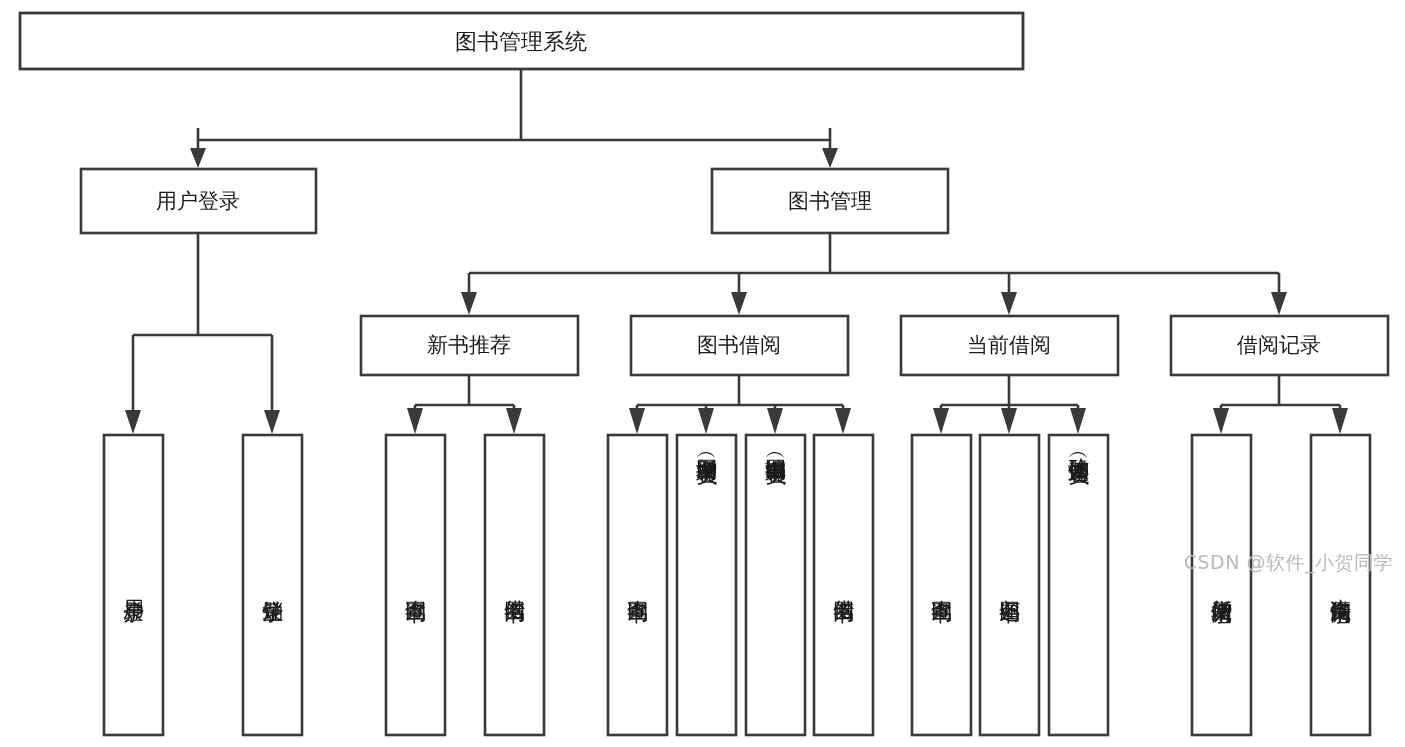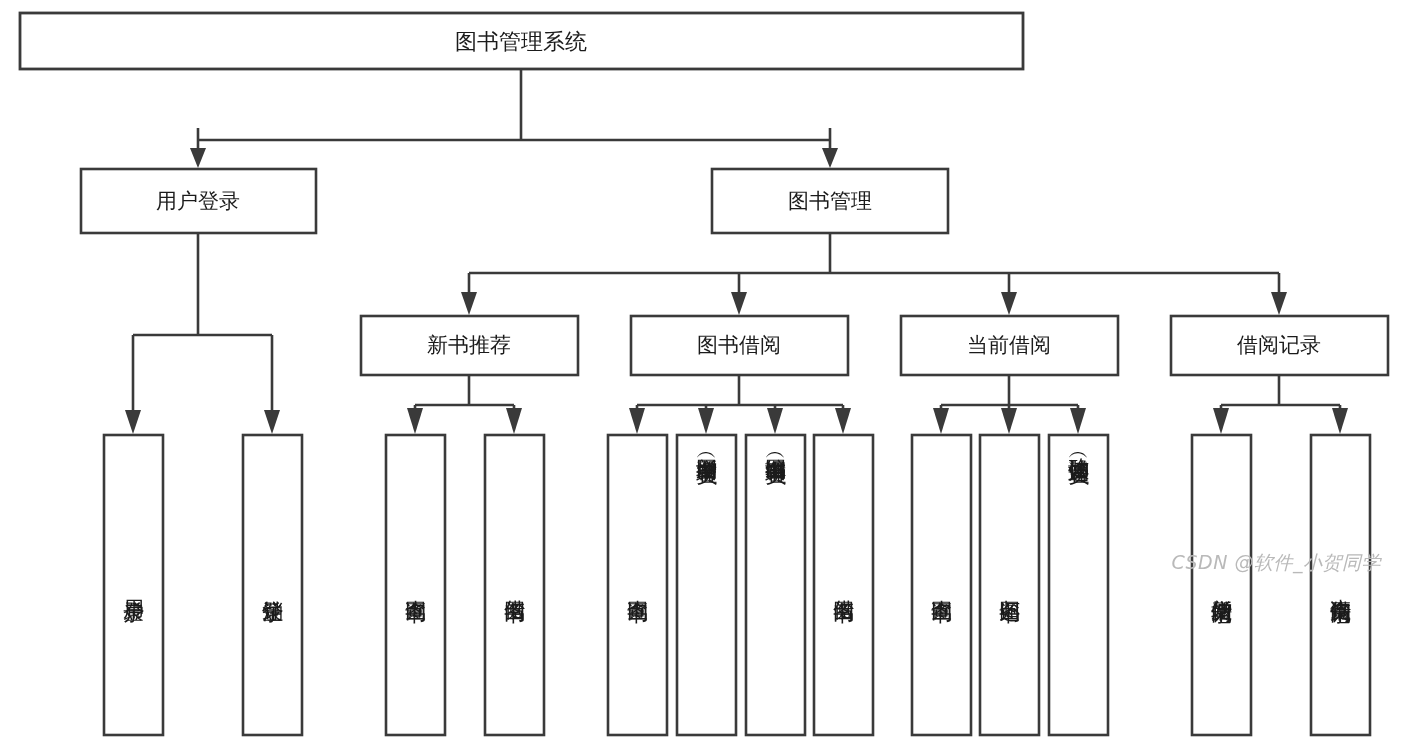--- a/index.html
+++ b/index.html
@@ -68,29 +68,28 @@
     font-family: "DejaVu Sans", "Liberation Sans", sans-serif;
     font-size: 21px;
     line-height: 1.06;
     letter-spacing: 1px;
     color: #1b1b1b;
     white-space: nowrap;
     text-align: center;
   }
   #watermark {
     position: absolute;
-    right: 24px;
+    right: 12px;
     bottom: 4px;
     font-family: "DejaVu Sans", "Liberation Sans", sans-serif;
     font-size: 19px;
     color: #b9b9b9;
     letter-spacing: 0.5px;
     white-space: nowrap;
     pointer-events: none;
-    font-style: italic;
   }
 </style>
 </head>
 <body>
 
 <div id="diagram-root">
 
   <svg class="diagram" viewBox="0 0 1405 747">
 
     <rect class="node-box root" x="20" y="13" width="1003" height="56"></rect>

